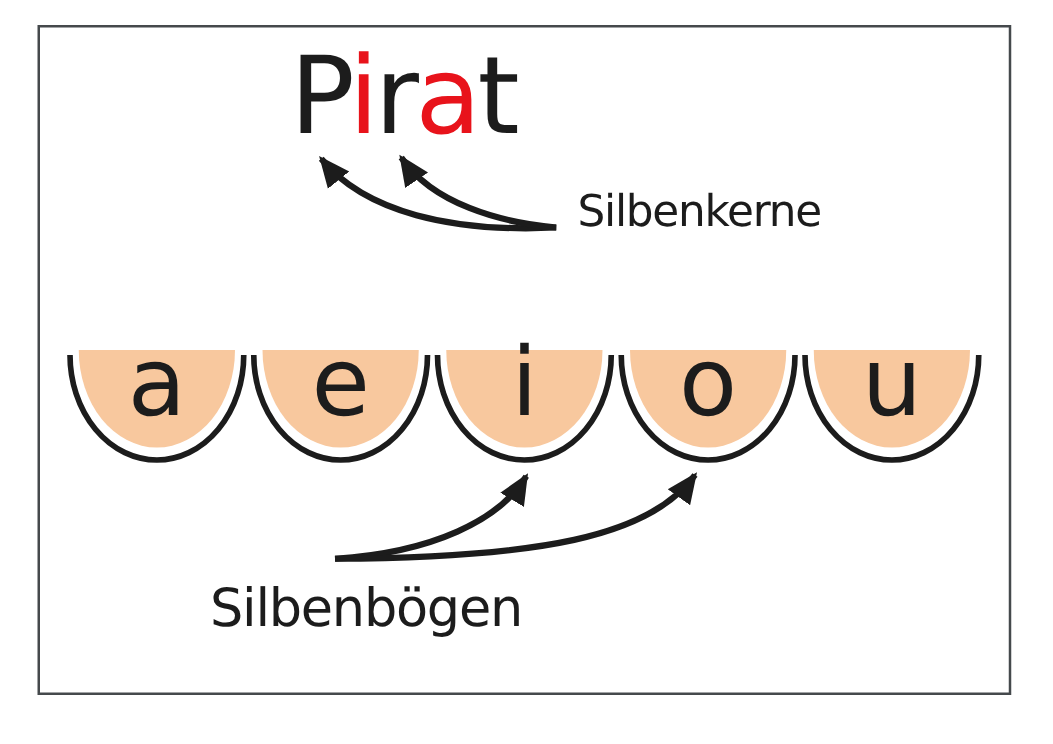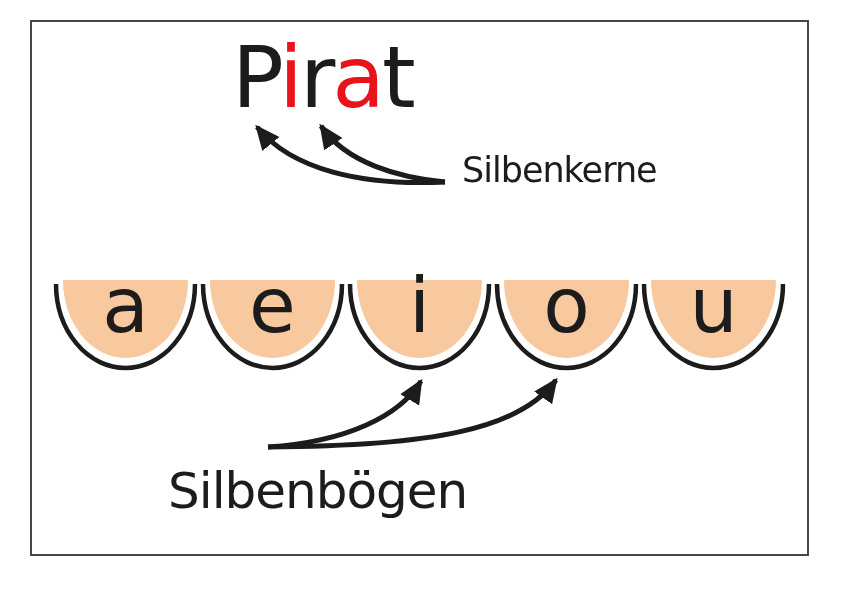--- a/index.html
+++ b/index.html
@@ -15,21 +15,21 @@
   
   .word{
     position:absolute;left:196px;top:34px;
     font-size:86px;line-height:1;letter-spacing:-3px;
     color:var(--ink,#1c1c1c);white-space:nowrap;margin-left:36px;
   }
   .word .red{color:var(--highlight-red,#e8131b);}
   
   .label{position:absolute;color:var(--ink,#1c1c1c);white-space:nowrap;letter-spacing:-1px;}
   .label-cores{left:462px;top:150px;font-size:35px;}
-  .label-arcs{left:168px;top:462px;font-size:50px;}
+  .label-arcs{left:168px;top:462px;font-size:42px;}
   
   .arc-row{position:absolute;left:52px;top:280px;display:flex;}
   .arc{position:relative;width:147px;height:92px;}
   .arc svg{position:absolute;left:0;top:0;overflow:visible;display:block;}
   .arc-fill{fill:var(--arc-fill,#f8c89e);stroke:none;}
   .arc-stroke{fill:none;stroke:var(--ink,#1c1c1c);stroke-width:4.5;}
   .vowel{
     position:absolute;left:0;right:0;top:-12px;text-align:center;
     font-size:76px;line-height:1;color:var(--ink,#1c1c1c);
   }

